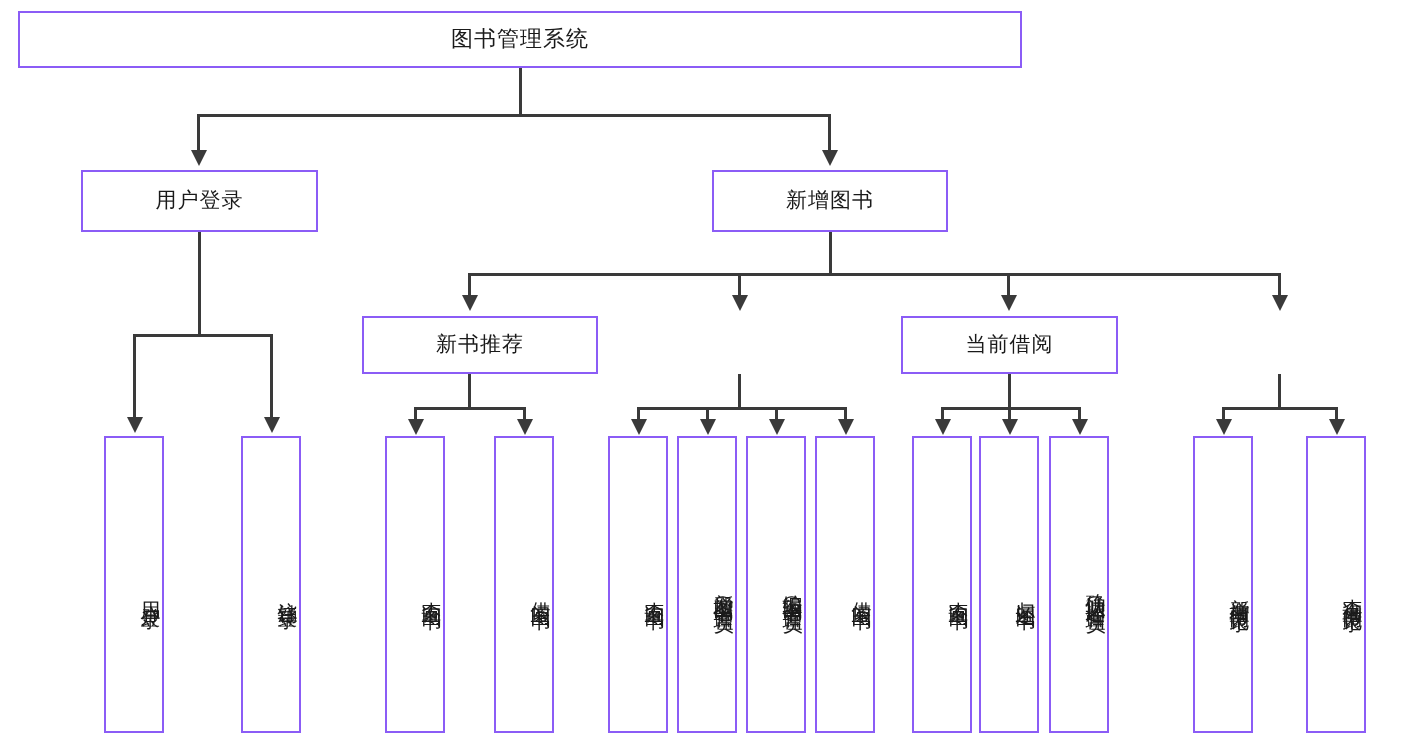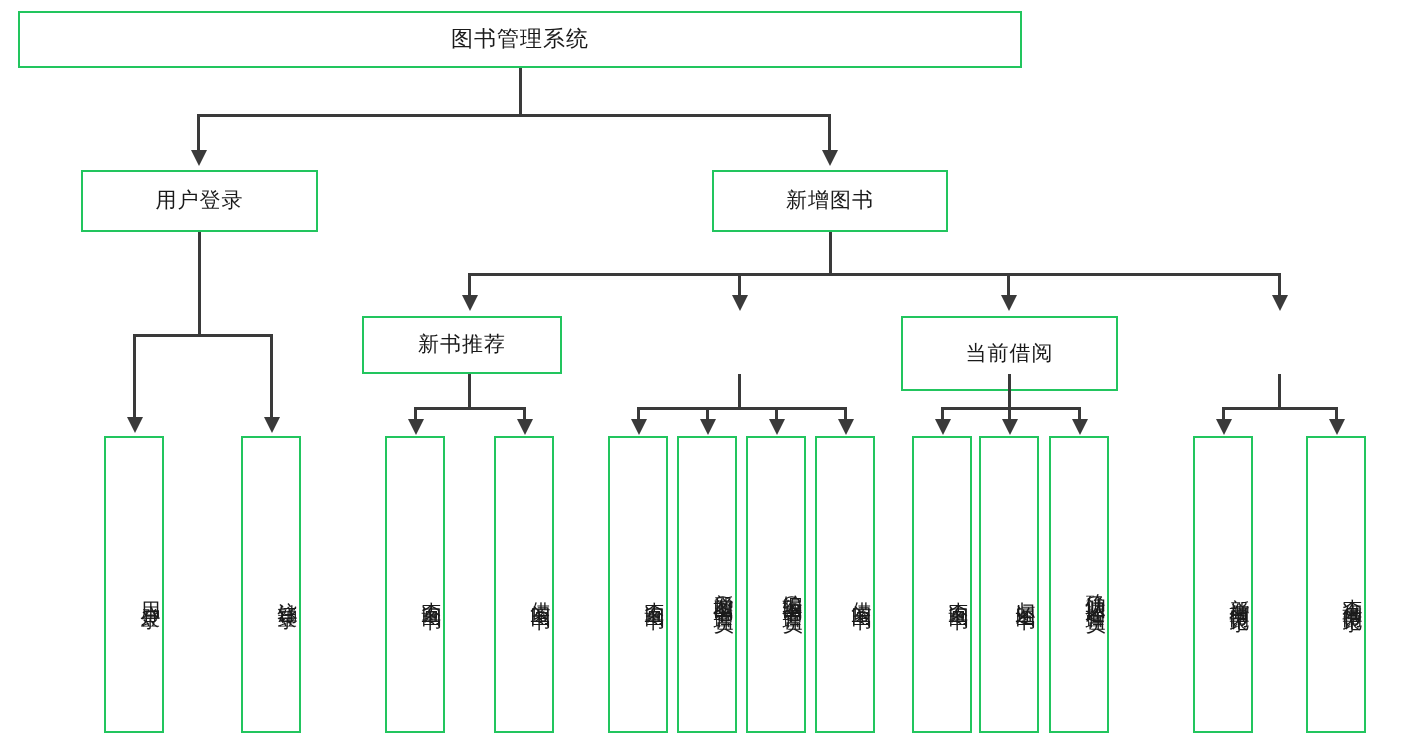--- a/index.html
+++ b/index.html
@@ -13,21 +13,21 @@
   #canvas {
     position: relative;
     width: 1405px;
     height: 747px;
     background: #ffffff;
     overflow: hidden;
   }
   .node {
     position: absolute;
     box-sizing: border-box;
-    border: 2px solid #22c55e;
+    border: 2px solid #8b5cf6;
     background: #ffffff;
     display: flex;
     align-items: center;
     justify-content: center;
     color: #1a1a1a;
     text-align: center;
   }
   .node.horiz {
     font-size: 21px;
     letter-spacing: 1px;
@@ -100,22 +100,22 @@
   <div class="edge h" style="left:468px; top:273px; width:813px; height:3px;"></div>
   <div class="edge v" style="left:468px; top:273px; width:3px; height:24px;"></div>
   <div class="arrow" style="left:462px; top:295px;"></div>
   <div class="edge v" style="left:738px; top:273px; width:3px; height:24px;"></div>
   <div class="arrow" style="left:732px; top:295px;"></div>
   <div class="edge v" style="left:1007px; top:273px; width:3px; height:24px;"></div>
   <div class="arrow" style="left:1001px; top:295px;"></div>
   <div class="edge v" style="left:1278px; top:273px; width:3px; height:24px;"></div>
   <div class="arrow" style="left:1272px; top:295px;"></div>
 
-  <div class="node horiz" style="left:362px; top:316px; width:200px; height:58px;">新书推荐</div>
-  <div class="node horiz" style="left:901px; top:316px; width:217px; height:75px;">当前借阅</div>
+  <div class="node horiz" style="left:362px; top:316px; width:236px; height:58px;">新书推荐</div>
+  <div class="node horiz" style="left:901px; top:316px; width:217px; height:58px;">当前借阅</div>
 
   <div class="edge v" style="left:468px; top:374px; width:3px; height:36px;"></div>
   <div class="edge h" style="left:414px; top:407px; width:112px; height:3px;"></div>
   <div class="edge v" style="left:414px; top:407px; width:3px; height:14px;"></div>
   <div class="arrow" style="left:408px; top:419px;"></div>
   <div class="edge v" style="left:523px; top:407px; width:3px; height:14px;"></div>
   <div class="arrow" style="left:517px; top:419px;"></div>
 
   <div class="edge v" style="left:738px; top:374px; width:3px; height:36px;"></div>
   <div class="edge h" style="left:637px; top:407px; width:210px; height:3px;"></div>

